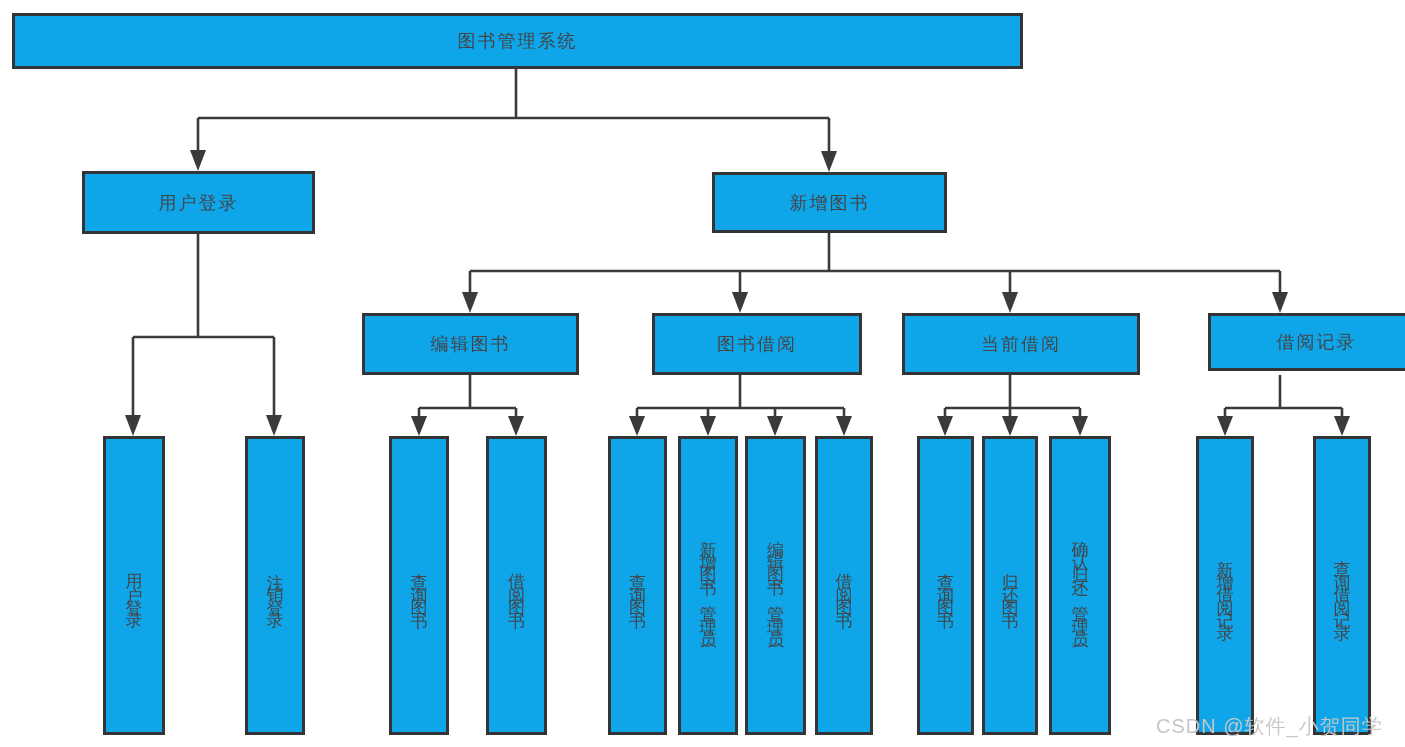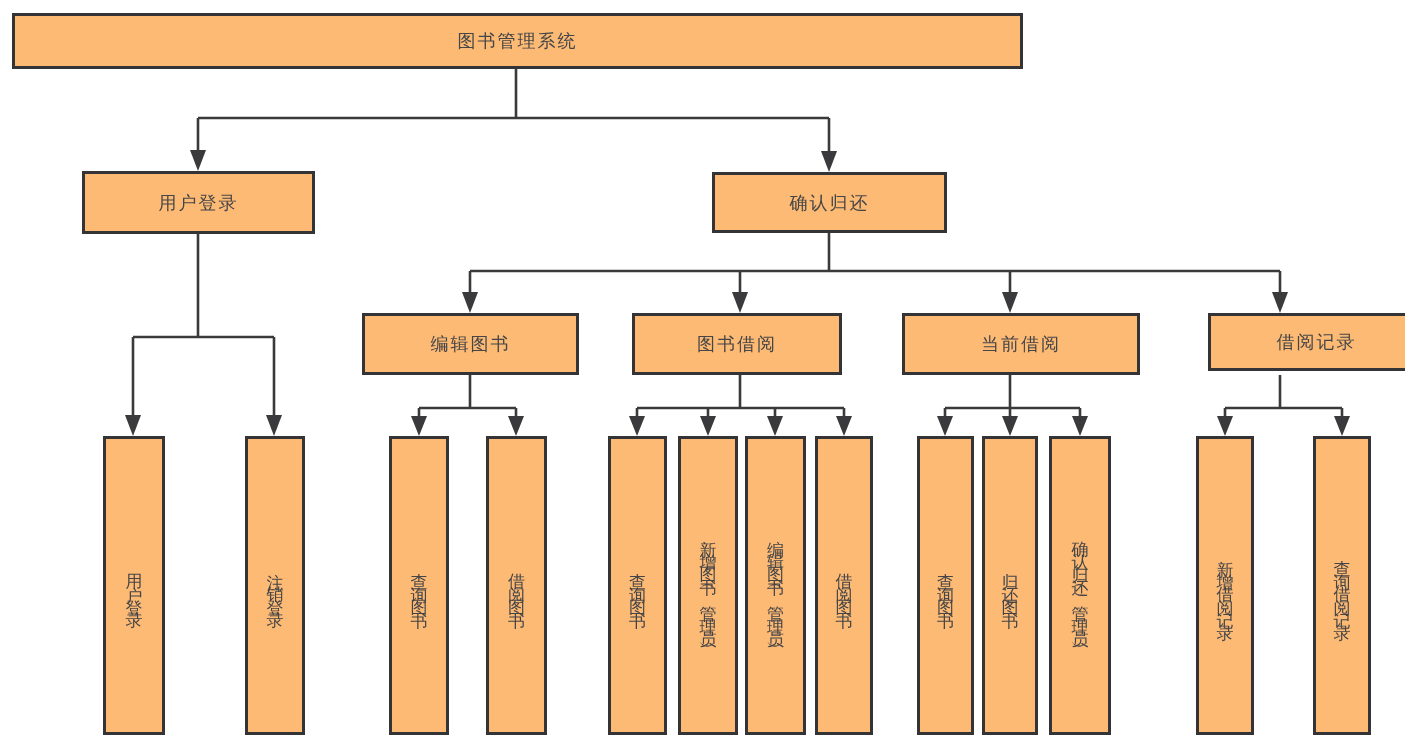--- a/index.html
+++ b/index.html
@@ -4,21 +4,21 @@
 <style>
   html,body{margin:0;padding:0;background:#ffffff;}
   .canvas{
     position:relative;width:1405px;height:747px;background:#ffffff;
     font-family:"Liberation Sans",sans-serif;overflow:hidden;
   }
   svg.wires{position:absolute;left:0;top:0;width:1405px;height:747px;}
   .ln{stroke:#3a3a3c;stroke-width:2.6;fill:none;}
   .ar{fill:#3a3a3c;stroke:none;}
   .node{
-    position:absolute;border:3px solid #343436;background:#fdba74;
+    position:absolute;border:3px solid #343436;background:#0ea5e9;
     display:flex;align-items:center;justify-content:center;
     color:#454547;box-sizing:border-box;
   }
   .node.h span{font-size:18px;letter-spacing:2px;white-space:nowrap;}
   .node.v span{
     writing-mode:vertical-rl;text-orientation:mixed;
     font-size:17px;letter-spacing:13px;line-height:1;
   }
   .watermark{
     position:absolute;left:1156px;top:713px;
@@ -67,27 +67,27 @@
   </svg>
 
   <div class="node h" style="left:12px;top:13px;width:1011px;height:56px">
     <span>图书管理系统</span>
   </div>
 
   <div class="node h" style="left:82px;top:171px;width:233px;height:63px">
     <span>用户登录</span>
   </div>
   <div class="node h" style="left:712px;top:172px;width:235px;height:61px">
-    <span>确认归还</span>
+    <span>新增图书</span>
   </div>
 
   <div class="node h" style="left:362px;top:313px;width:217px;height:62px">
     <span>编辑图书</span>
   </div>
-  <div class="node h" style="left:632px;top:313px;width:210px;height:62px">
+  <div class="node h" style="left:652px;top:313px;width:210px;height:62px">
     <span>图书借阅</span>
   </div>
   <div class="node h" style="left:902px;top:313px;width:238px;height:62px">
     <span>当前借阅</span>
   </div>
   <div class="node h" style="left:1208px;top:313px;width:217px;height:58px">
     <span>借阅记录</span>
   </div>
 
   <div class="node v" style="left:103px;top:436px;width:62px;height:299px">
@@ -127,14 +127,15 @@
     <span>确认归还（管理员）</span>
   </div>
 
   <div class="node v" style="left:1196px;top:436px;width:58px;height:299px">
     <span>新增借阅记录</span>
   </div>
   <div class="node v" style="left:1313px;top:436px;width:58px;height:299px">
     <span>查询借阅记录</span>
   </div>
 
+  <div class="watermark">CSDN @软件_小贺同学</div>
 
 </div>
 
 </body></html>

